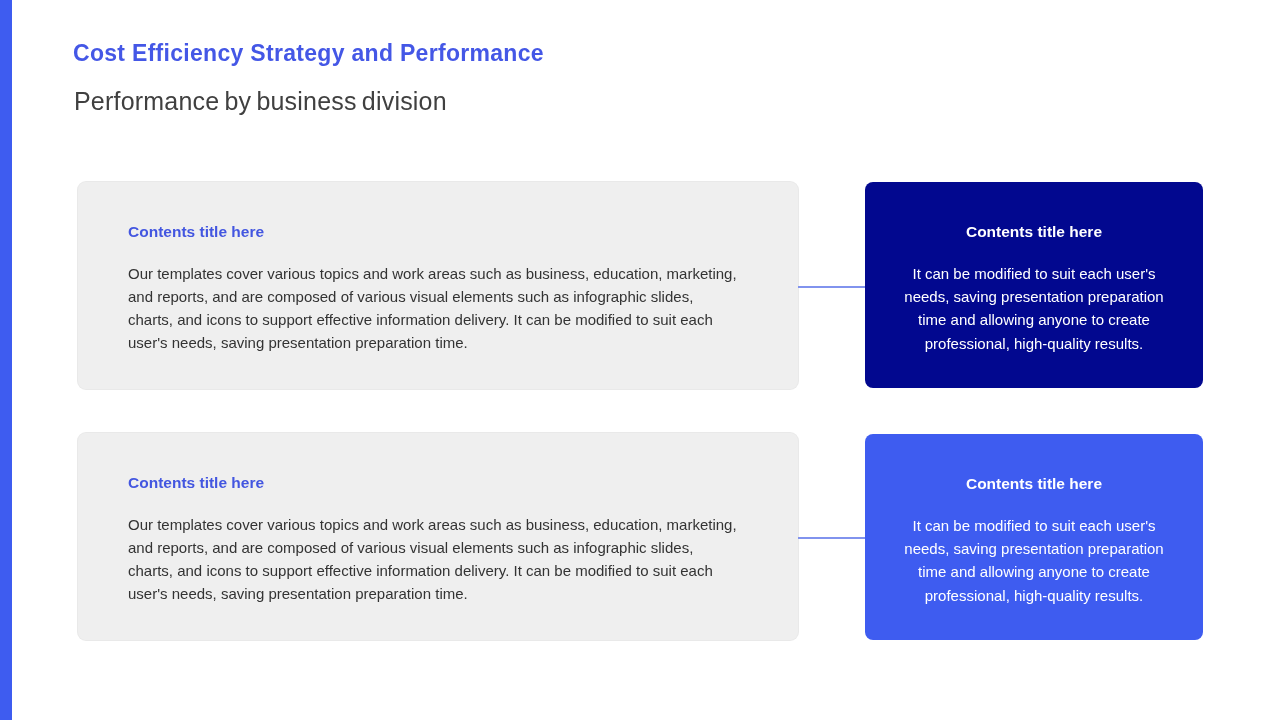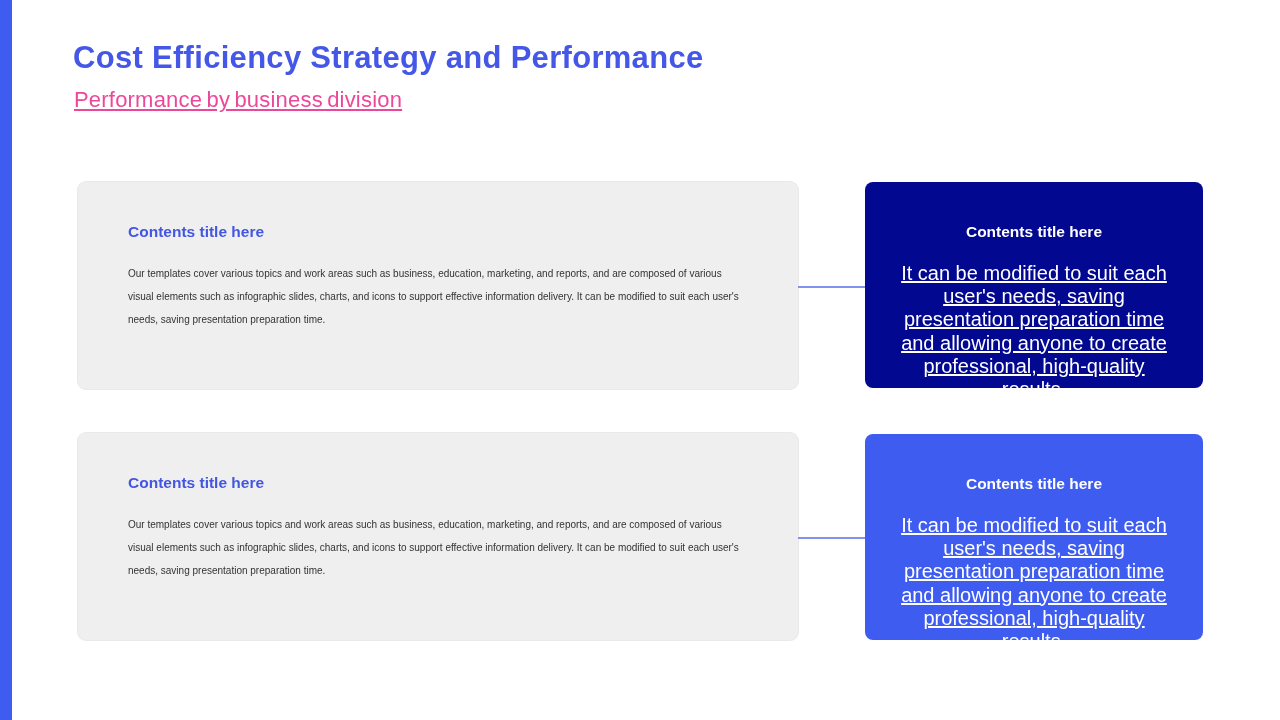--- a/index.html
+++ b/index.html
@@ -18,33 +18,32 @@
   }
   .accent-bar {
     position: absolute;
     left: 0; top: 0;
     width: 12px; height: 720px;
     background: #3E5CF0;
   }
   .page-title {
     position: absolute;
     left: 73px; top: 40px;
-    font-size: 31px;
+    font-size: 23px;
     font-weight: 700;
     letter-spacing: 0.3px;
     color: #4457E6;
   }
   .page-subtitle {
     position: absolute;
     left: 74px; top: 87px;
-    font-size: 22px;
-    color: #ec4899;
+    font-size: 25px;
+    color: #404040;
     letter-spacing: 0.2px;
     word-spacing: -2px;
-    text-decoration: underline;
   }
   .card {
     position: absolute;
     border-radius: 8px;
   }
   .card.gray {
     left: 78px;
     width: 720px;
     height: 207px;
     background: #EFEFEF;
@@ -52,41 +51,40 @@
     padding: 41px 56px 0 50px;
   }
   .card.gray .card-title {
     color: #4356E0;
     font-weight: 700;
     font-size: 15.5px;
     margin-bottom: 21px;
   }
   .card.gray .card-body {
     color: #333333;
-    font-size: 10px;
+    font-size: 15px;
     line-height: 23px;
     max-width: 614px;
   }
   .card.accent {
     left: 865px;
     width: 338px;
     height: 206px;
     color: #ffffff;
     text-align: center;
     padding: 41px 36px 0 36px;
   }
   .card.accent .card-title {
     font-weight: 700;
     font-size: 15.5px;
     margin-bottom: 21px;
   }
   .card.accent .card-body {
-    font-size: 20px;
+    font-size: 15px;
     line-height: 23.2px;
-    text-decoration: underline;
   }
   .card.navy { background: #02088F; }
   .card.royal { background: #3E5CF0; }
   .row1 .card { top: 182px; }
   .row2 .card.gray { top: 433px; }
   .row2 .card.accent { top: 434px; }
   .connector {
     position: absolute;
     left: 798px;
     width: 67px;

